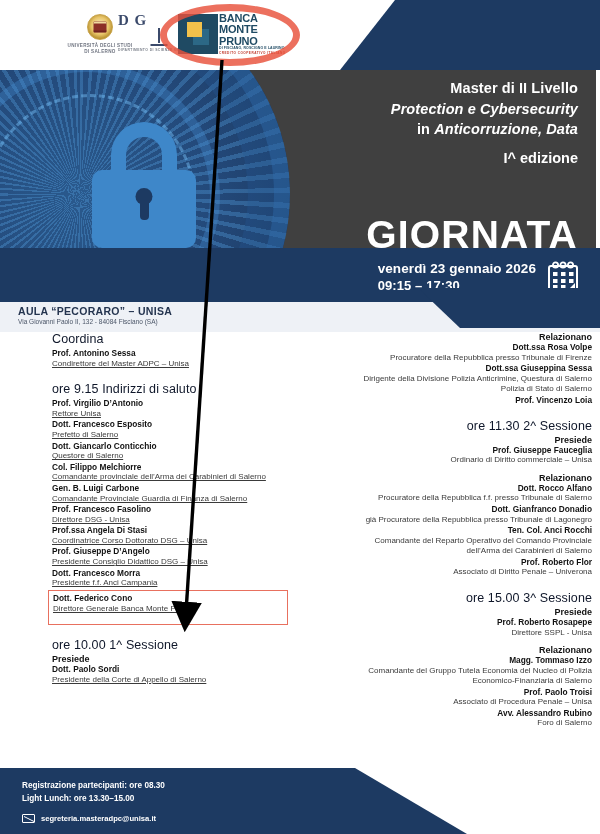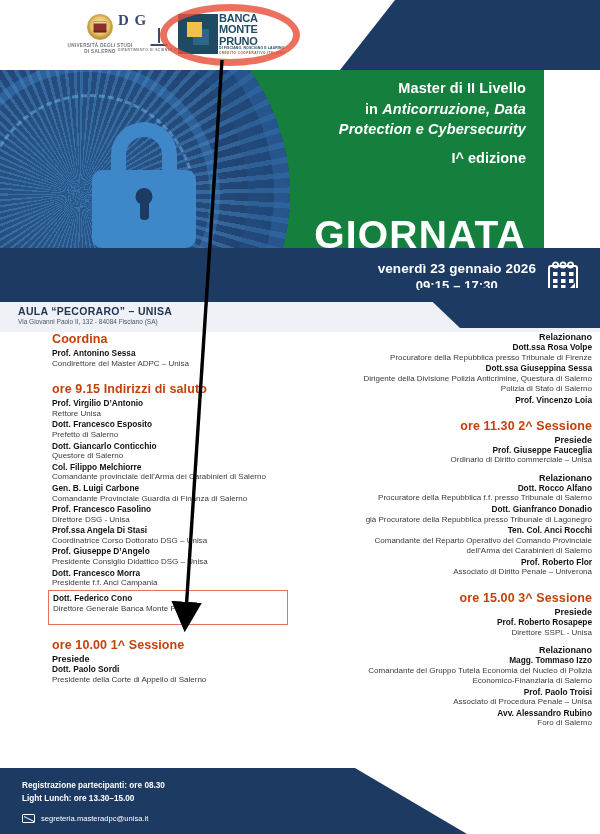--- a/index.html
+++ b/index.html
@@ -71,22 +71,22 @@
   }
   .logo-bmp .bmp-txt { line-height: 1.05; }
   .logo-bmp .b1, .logo-bmp .b2 {
     font-size: 11px; font-weight: 800; color: #1f4a63; letter-spacing: -.2px;
   }
   .logo-bmp .b3 { font-size: 3.5px; font-weight: 700; color: #1f4a63; letter-spacing: .1px; }
   .logo-bmp .b4 { font-size: 3.1px; font-weight: 700; color: #c0392b; letter-spacing: .5px; margin-top: 1px; }
 
   
   .hero {
-    position: absolute; top: 70px; left: 0; width: 544px; height: 232px;
-    background: #15803d; overflow: hidden;
+    position: absolute; top: 70px; left: 0; width: 596px; height: 232px;
+    background: #404040; overflow: hidden;
   }
   .hero .techring {
     position: absolute; left: -130px; top: -86px; width: 420px; height: 420px;
     border-radius: 50%;
     background:
       repeating-conic-gradient(from 0deg, rgba(90,170,235,.30) 0deg 1.6deg, rgba(90,170,235,0) 1.6deg 4.2deg),
       radial-gradient(circle at 50% 50%, #2a5a8e 0%, #23497a 45%, #1d3a62 78%);
     box-shadow: inset 0 0 0 16px rgba(48,110,175,.40), inset 0 0 0 42px rgba(38,88,150,.30);
   }
   .hero .techring2 {
@@ -138,21 +138,21 @@
 
   
   .datestrip {
     position: absolute; top: 248px; left: 0; width: 600px; height: 72px;
     background: #1d3a62;
   }
   .date-wrap {
     position: absolute; right: 20px; top: 12px;
     display: flex; align-items: center; gap: 10px;
   }
-  .date-text { text-align: center; color: #ffffff; }
+  .date-text { text-align: left; color: #ffffff; }
   .date-text .d1 { font-size: 13.5px; font-weight: 700; letter-spacing: .1px; }
   .date-text .d2 { font-size: 13px; font-weight: 700; letter-spacing: .1px; margin-top: 2px; }
   .cal-icon { width: 34px; height: 34px; position: relative; }
 
   
   .venue-band {
     position: absolute; top: 302px; left: 0; width: 600px; height: 40px;
     background: #eef1f6;
   }
   .venue-band .navy-tri {
@@ -169,27 +169,27 @@
   
   .program {
     position: absolute; top: 332px; left: 0; width: 600px; height: 438px;
     background: #ffffff;
   }
   .col { position: absolute; top: 0; width: 232px; }
   .col-left { left: 52px; text-align: left; }
   .col-right { right: 8px; text-align: right; }
 
   .sec-head {
-    font-size: 12.5px; font-weight: 700; color: #c2410c; margin: 0 0 2px;
+    font-size: 12.5px; font-weight: 400; color: #0f172a; margin: 0 0 2px;
     letter-spacing: .1px;
   }
   .role { font-size: 9px; font-weight: 800; color: #121212; }
   .person { font-size: 8.3px; font-weight: 800; color: #121212; line-height: 1.3; }
   .affil { font-size: 8px; font-weight: 400; color: #3a3a3a; line-height: 1.3; }
-  .col-left .affil { text-align: justify; }
+  .col-left .affil { text-align: justify; text-decoration: underline; }
   .gap-s { height: 7px; }
   .gap-m { height: 13px; }
 
   .hl-box {
     border: 1.6px solid #e8705e; background: rgba(255,255,255,0);
     padding: 2px 4px 10px 4px; margin: 1px -4px 0 -4px;
   }
 
   
   .footer {
@@ -207,21 +207,21 @@
   .mail-icon {
     width: 13px; height: 9px; border: 1.2px solid #ffffff; border-radius: 1px;
     position: relative; flex: none;
   }
   .mail-icon::after {
     content: ""; position: absolute; left: 0.5px; top: 0.5px;
     width: 10px; height: 5.5px;
     border-top: 1.2px solid #ffffff;
     transform: skewY(26deg); transform-origin: left top;
   }
-  .mail-txt { font-size: 7.6px; color: #ffffff; font-weight: 400; }
+  .mail-txt { font-size: 7.6px; color: #ffffff; font-weight: 700; }
 
   
   .arrow-overlay { position: absolute; inset: 0; pointer-events: none; }
   .redcircle {
     position: absolute; left: 160px; top: 4px; width: 140px; height: 62px;
     border: 7px solid #e8513a; border-radius: 50%; opacity: .82;
   }
 </style>
 </head>
 <body>
@@ -260,22 +260,22 @@
     <div class="techarc"></div>
     <div class="lock">
       <div class="shackle"></div>
       <div class="body">
         <div class="hole"></div>
       </div>
     </div>
 
     <div class="hero-right">
       <div class="master-line">Master di II Livello</div>
+      <div class="master-line"><em>Protection e Cybersecurity</em></div>
       <div class="master-line"><span>in </span><em>Anticorruzione, Data</em></div>
-      <div class="master-line"><em>Protection e Cybersecurity</em></div>
       <div class="edizione">I^ edizione</div>
     </div>
 
     <div class="giornata">
       <div class="g1">GIORNATA</div>
       <div class="g2">DI STUDIO</div>
       <div class="rule"></div>
     </div>
   </div>
 

